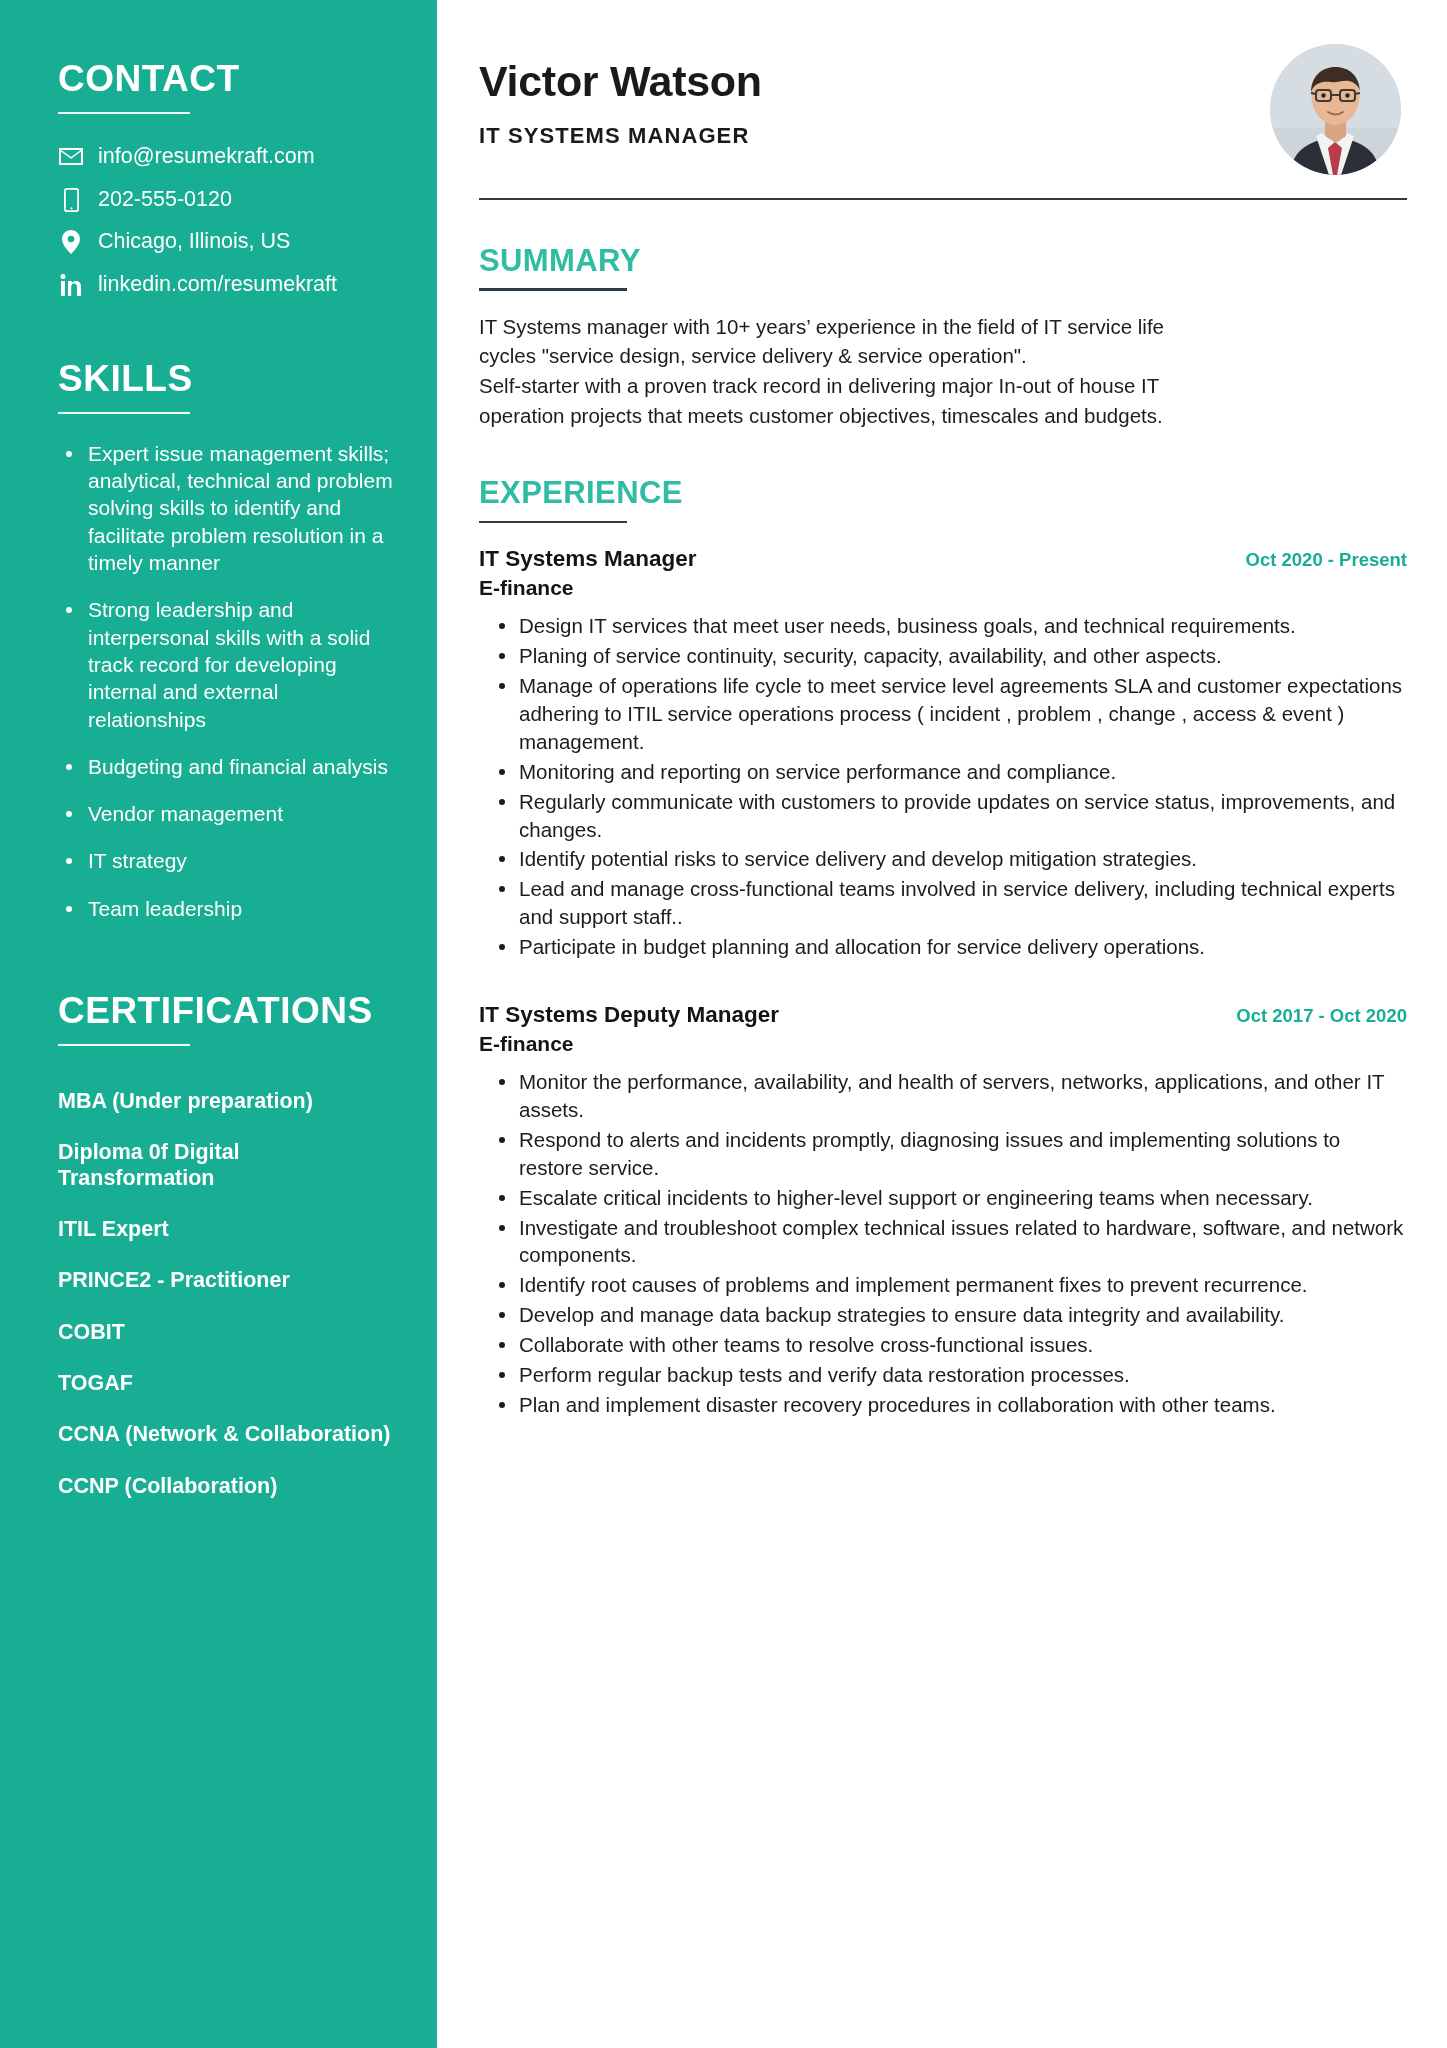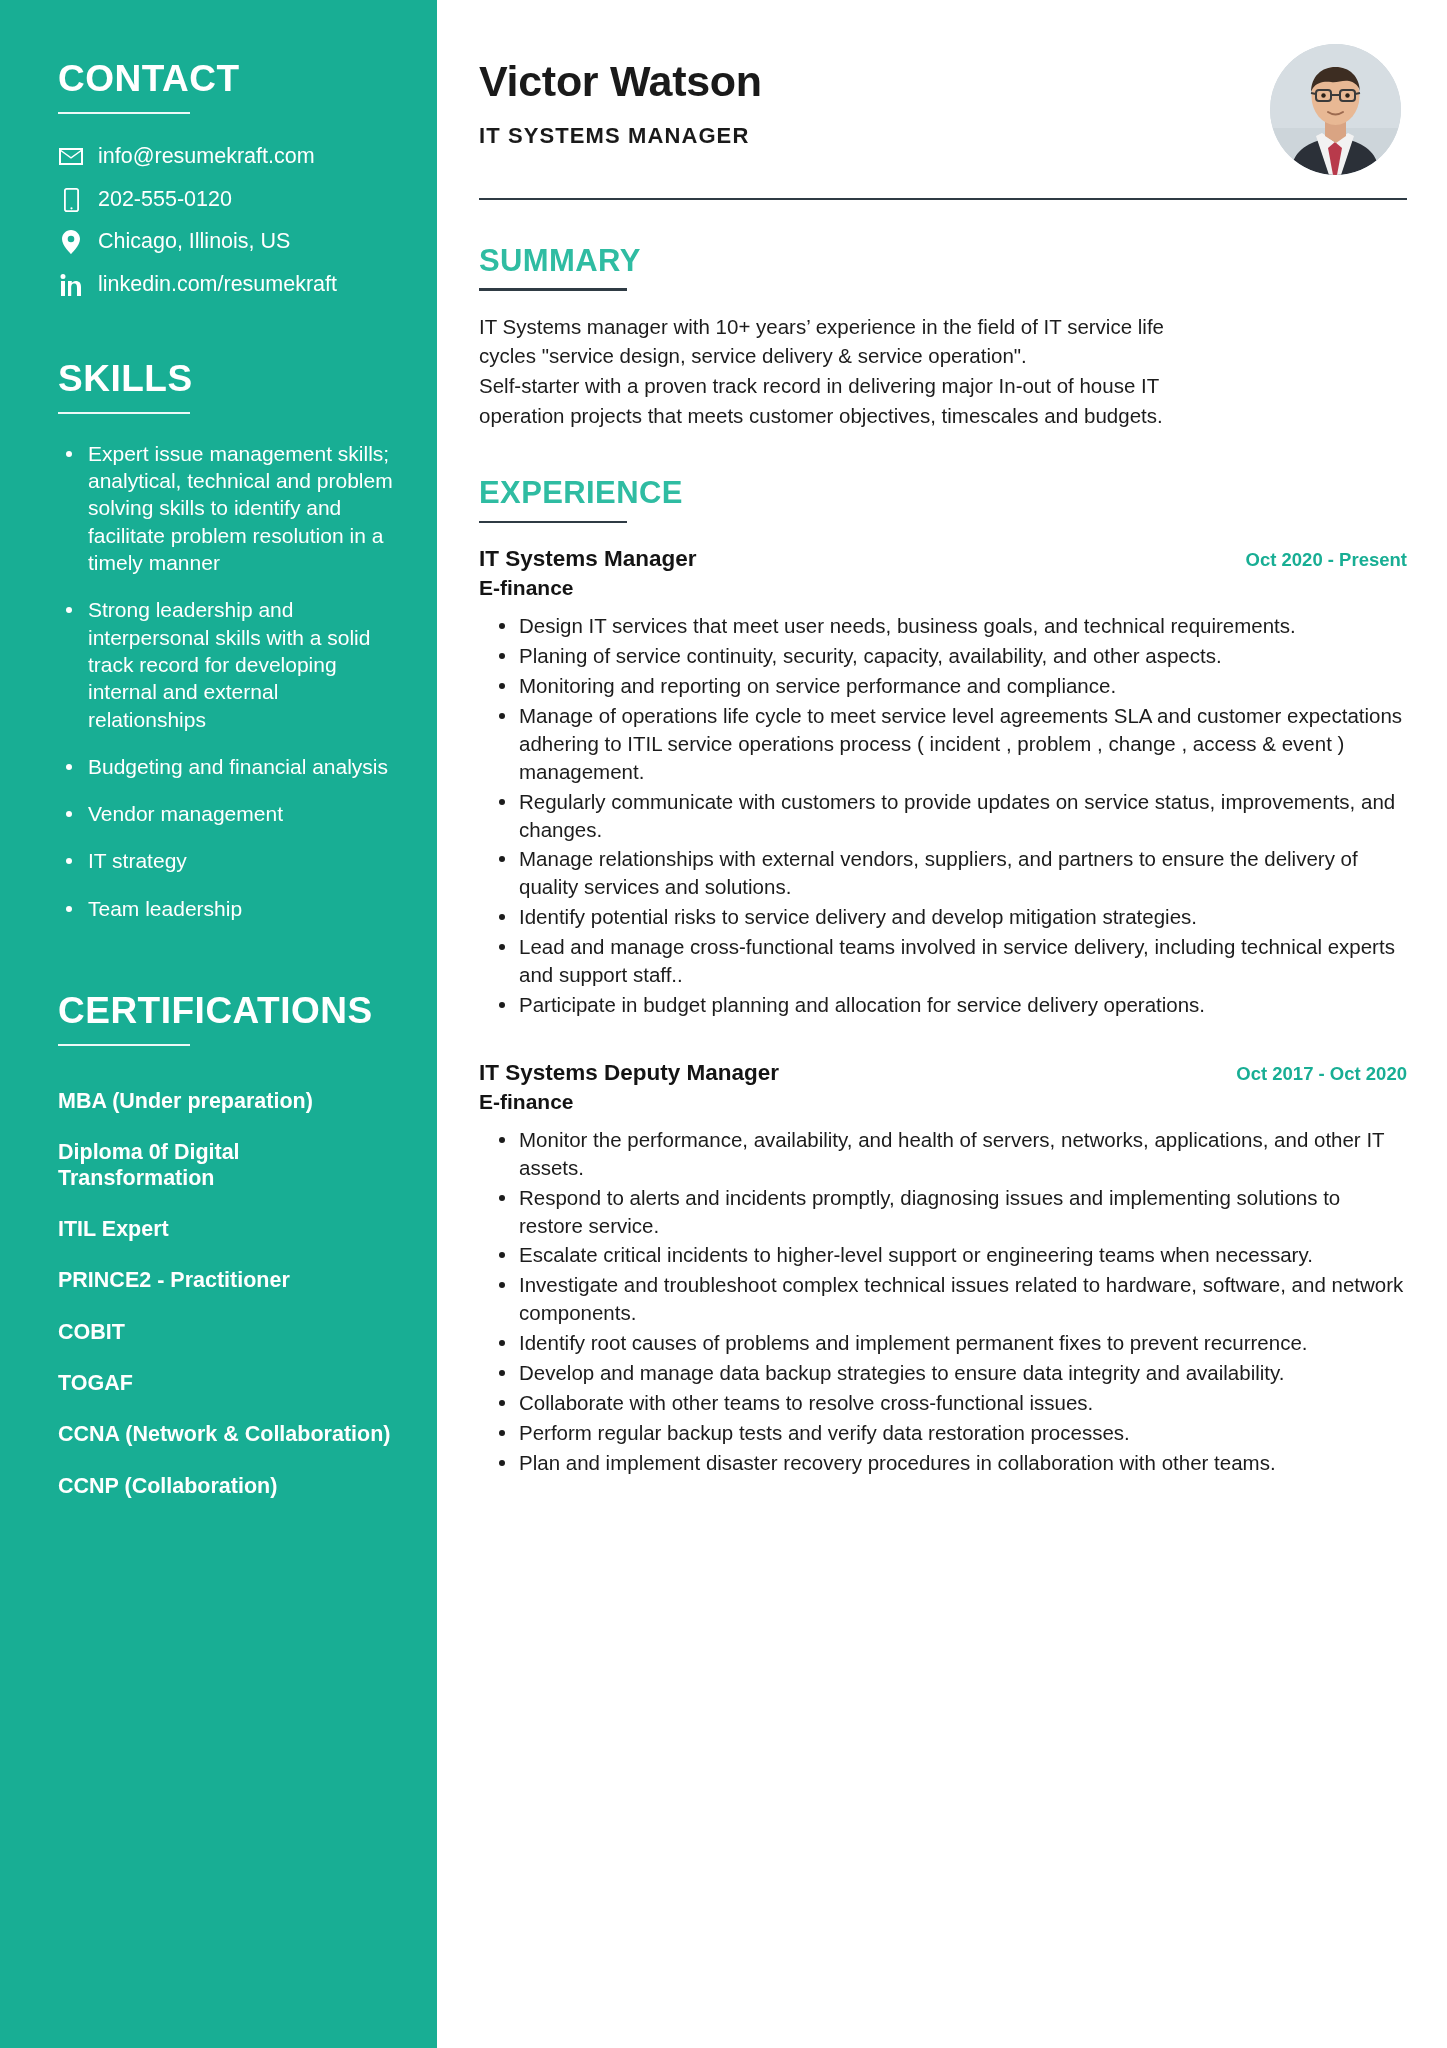--- a/index.html
+++ b/index.html
@@ -422,24 +422,23 @@
 
         <article class="exp-entry">
           <div class="exp-head">
             <span class="exp-role">IT Systems Manager</span>
             <span class="exp-date">Oct 2020 - Present</span>
           </div>
           <div class="exp-company">E-finance</div>
           <ul class="exp-bullets">
             <li class="exp-bullet">Design IT services that meet user needs, business goals, and technical requirements.</li>
             <li class="exp-bullet">Planing of service continuity, security, capacity, availability, and other aspects.</li>
+            <li class="exp-bullet">Manage of operations life cycle to meet service level agreements SLA and customer expectations adhering to ITIL service operations process ( incident , problem , change , access &amp; event ) management.</li>
             <li class="exp-bullet">Monitoring and reporting on service performance and compliance.</li>
-            <li class="exp-bullet">Manage of operations life cycle to meet service level agreements SLA and customer expectations adhering to ITIL service operations process ( incident , problem , change , access &amp; event ) management.</li>
             <li class="exp-bullet">Regularly communicate with customers to provide updates on service status, improvements, and changes.</li>
-            <li class="exp-bullet">Manage relationships with external vendors, suppliers, and partners to ensure the delivery of quality services and solutions.</li>
             <li class="exp-bullet">Identify potential risks to service delivery and develop mitigation strategies.</li>
             <li class="exp-bullet">Lead and manage cross-functional teams involved in service delivery, including technical experts and support staff..</li>
             <li class="exp-bullet">Participate in budget planning and allocation for service delivery operations.</li>
           </ul>
         </article>
 
         <article class="exp-entry">
           <div class="exp-head">
             <span class="exp-role">IT Systems Deputy Manager</span>
             <span class="exp-date">Oct 2017 - Oct 2020</span>

